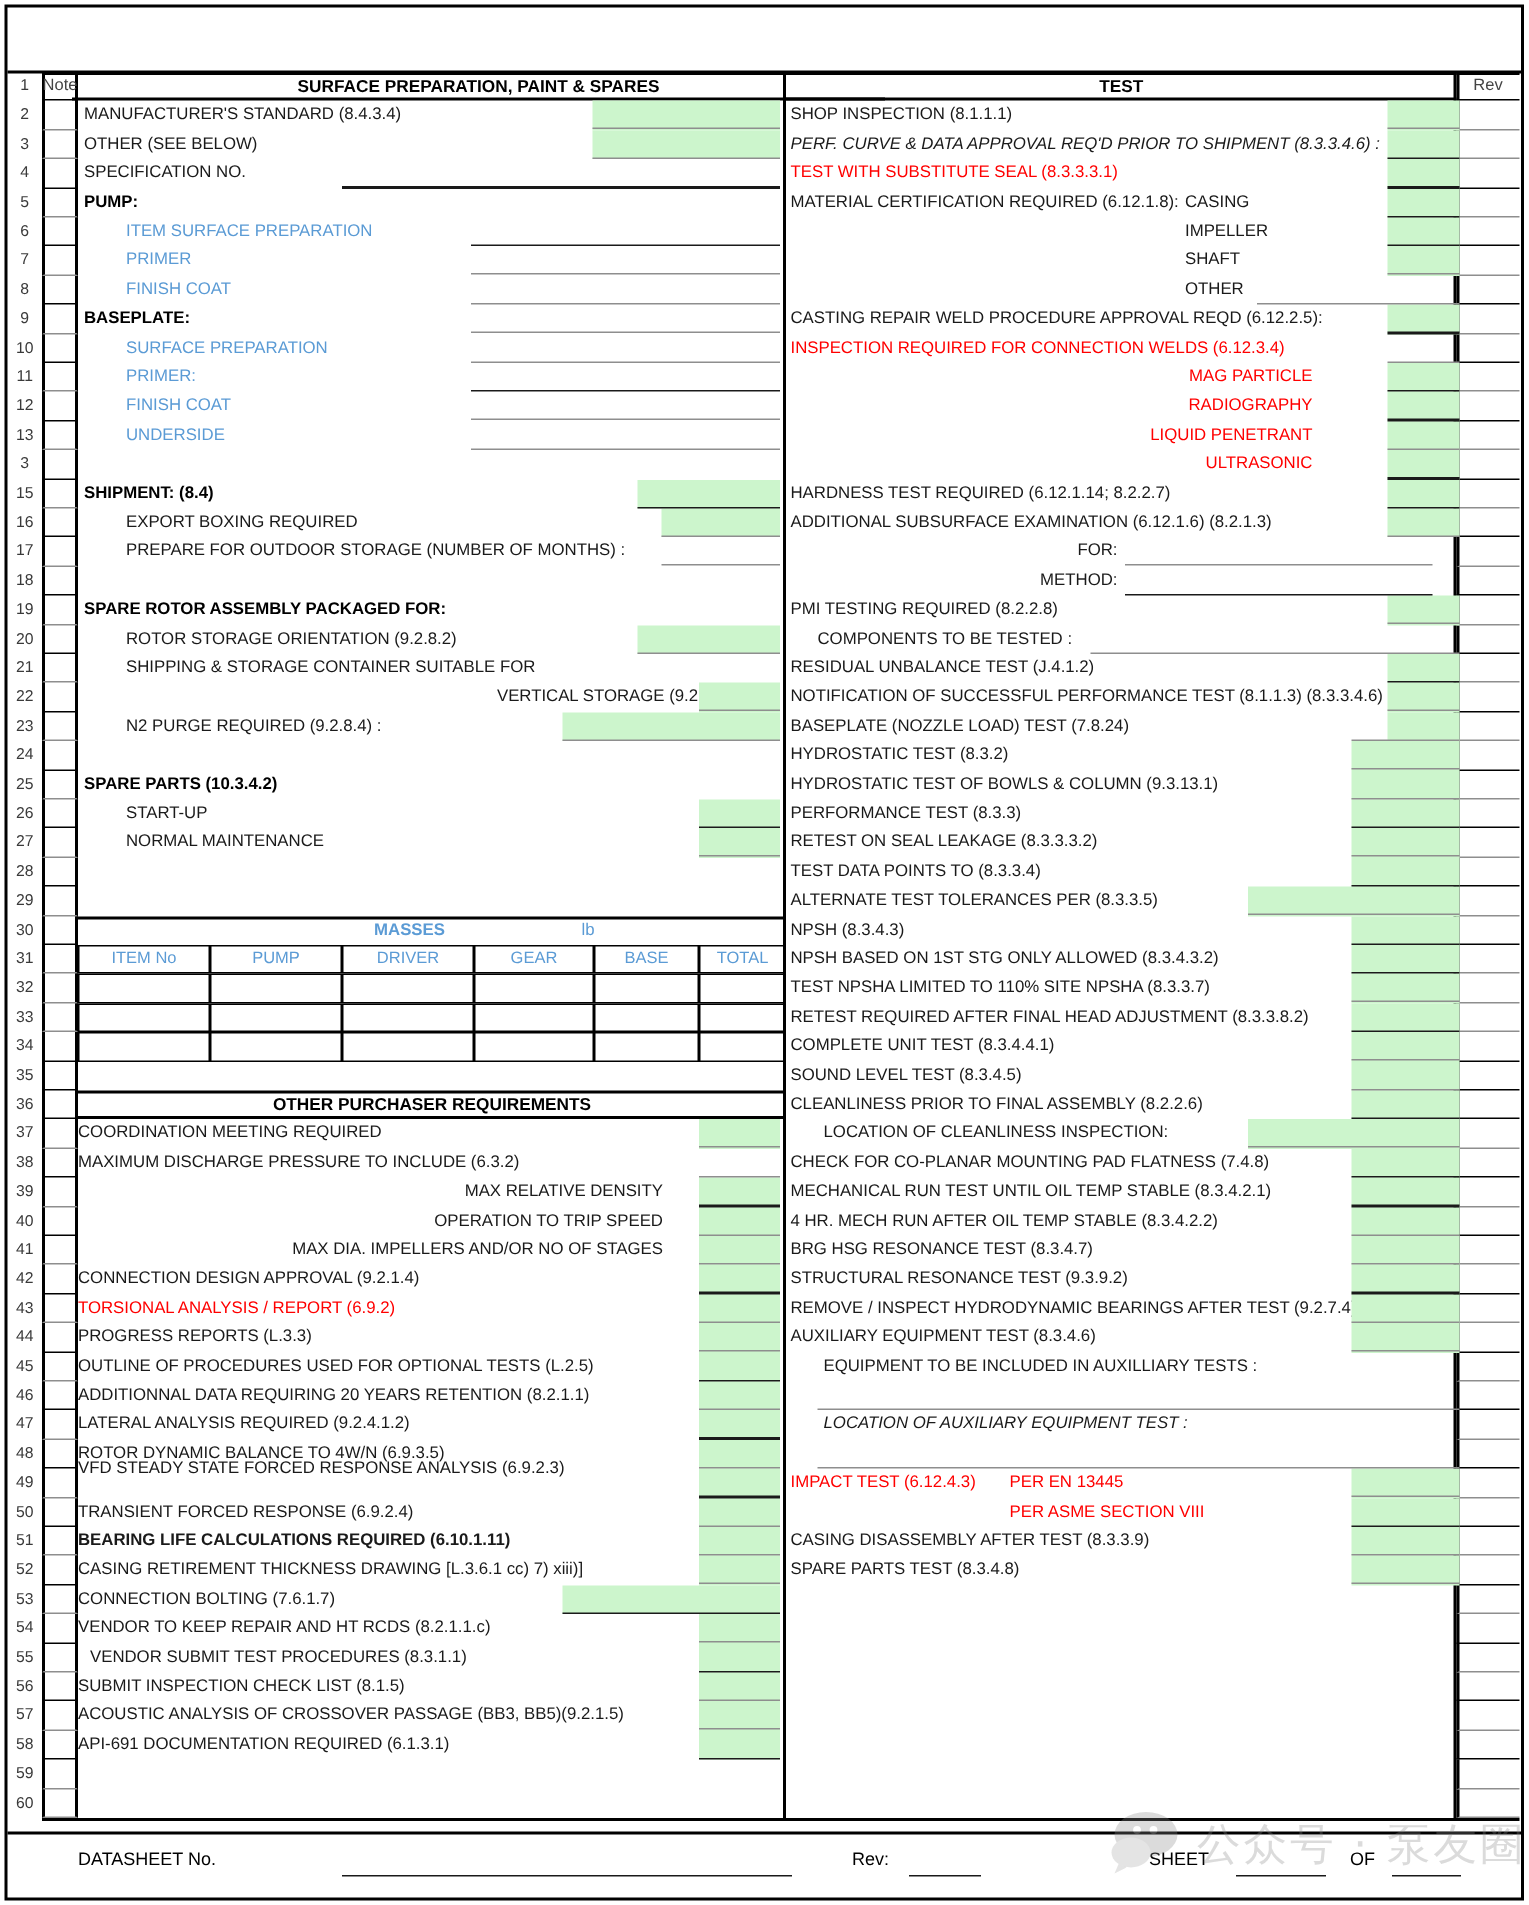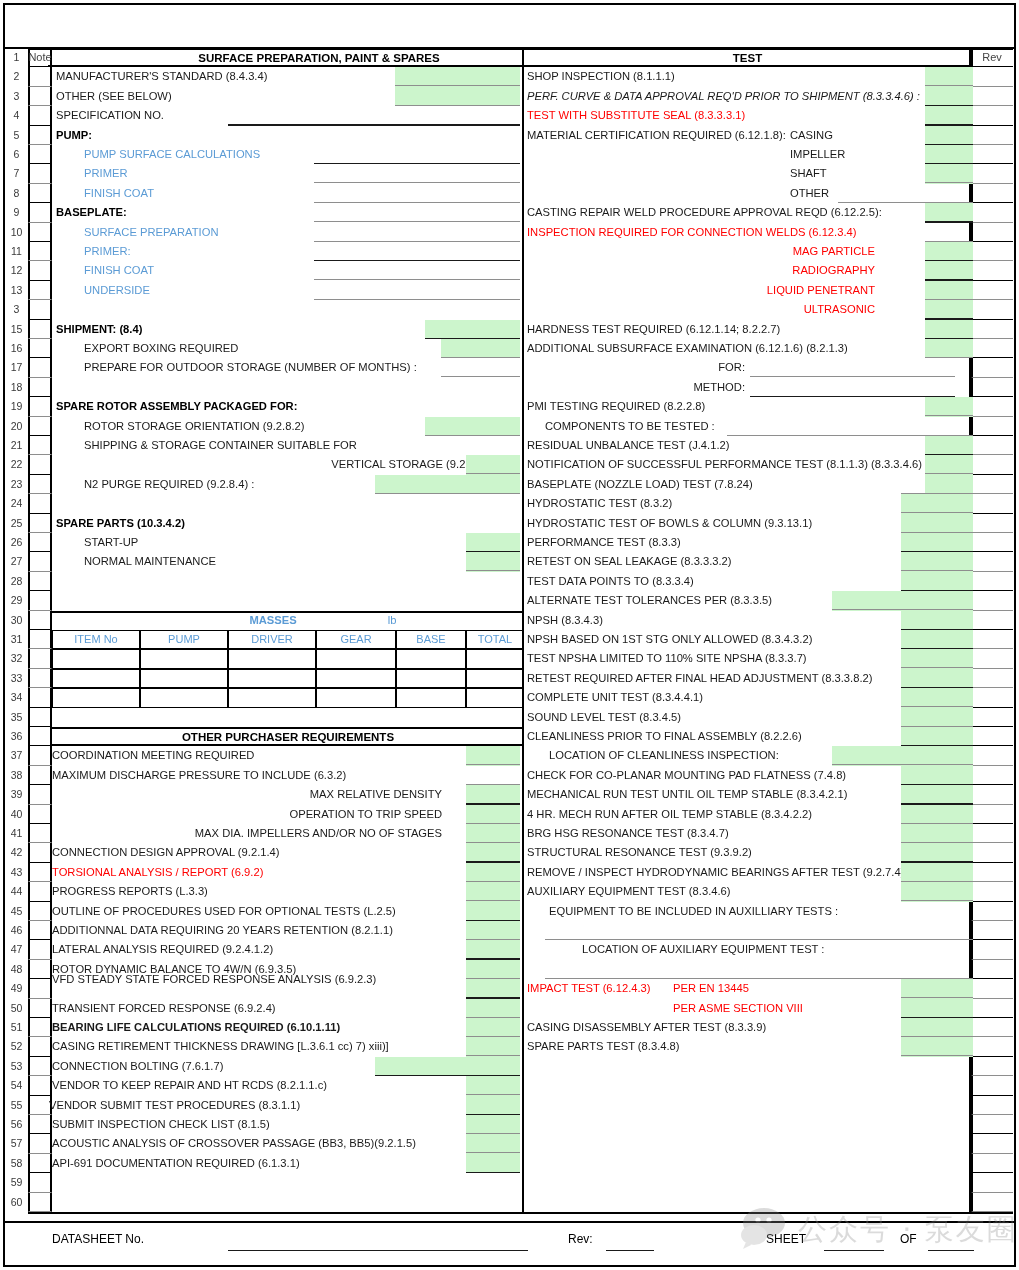--- a/index.html
+++ b/index.html
@@ -270,21 +270,21 @@
       <div class="sec-hdr" style="left:524px;top:48px;width:447px;">
         <span>TEST</span>
       </div>
       <div class="sec-hdr" style="left:52px;top:727px;width:472px;">
         <span>OTHER PURCHASER REQUIREMENTS</span>
       </div>
       <div class="cell " style="left:56px;top:67.4px;">MANUFACTURER'S STANDARD (8.4.3.4)</div>
       <div class="cell " style="left:56px;top:86.8px;">OTHER (SEE BELOW)</div>
       <div class="cell " style="left:56px;top:106.19999999999999px;">SPECIFICATION NO.</div>
       <div class="cell b" style="left:56px;top:125.6px;">PUMP:</div>
-      <div class="cell blue" style="left:84px;top:145px;">PUMP SURFACE CALCULATIONS</div>
+      <div class="cell blue" style="left:84px;top:145px;">ITEM SURFACE PREPARATION</div>
       <div class="cell blue" style="left:84px;top:164.39999999999998px;">PRIMER</div>
       <div class="cell blue" style="left:84px;top:183.79999999999998px;">FINISH COAT</div>
       <div class="cell b" style="left:56px;top:203.2px;">BASEPLATE:</div>
       <div class="cell blue" style="left:84px;top:222.6px;">SURFACE PREPARATION</div>
       <div class="cell blue" style="left:84px;top:242px;">PRIMER:</div>
       <div class="cell blue" style="left:84px;top:261.4px;">FINISH COAT</div>
       <div class="cell blue" style="left:84px;top:280.79999999999995px;">UNDERSIDE</div>
       <div class="cell b" style="left:56px;top:319.59999999999997px;">SHIPMENT: (8.4)</div>
       <div class="cell " style="left:84px;top:339px;">EXPORT BOXING REQUIRED</div>
       <div class="cell " style="left:84px;top:358.4px;">PREPARE FOR OUTDOOR STORAGE (NUMBER OF MONTHS) :</div>
@@ -303,21 +303,21 @@
       <div class="cell " style="left:52px;top:901.5999999999999px;">OUTLINE OF PROCEDURES USED FOR OPTIONAL TESTS (L.2.5)</div>
       <div class="cell " style="left:52px;top:920.9999999999999px;">ADDITIONNAL DATA REQUIRING 20 YEARS RETENTION (8.2.1.1)</div>
       <div class="cell " style="left:52px;top:940.4px;">LATERAL ANALYSIS REQUIRED (9.2.4.1.2)</div>
       <div class="cell " style="left:52px;top:959.8px;">ROTOR DYNAMIC BALANCE TO 4W/N (6.9.3.5)</div>
       <div class="cell " style="left:52px;top:970px;">VFD STEADY STATE FORCED RESPONSE ANALYSIS (6.9.2.3)</div>
       <div class="cell " style="left:52px;top:998.5999999999999px;">TRANSIENT FORCED RESPONSE (6.9.2.4)</div>
       <div class="cell " style="left:52px;top:1017.9999999999999px;font-weight:bold;">BEARING LIFE CALCULATIONS REQUIRED (6.10.1.11)</div>
       <div class="cell " style="left:52px;top:1037.4px;">CASING RETIREMENT THICKNESS DRAWING [L.3.6.1 cc) 7) xiii)]</div>
       <div class="cell " style="left:52px;top:1056.8px;">CONNECTION BOLTING (7.6.1.7)</div>
       <div class="cell " style="left:52px;top:1076.1999999999998px;">VENDOR TO KEEP REPAIR AND HT RCDS (8.2.1.1.c)</div>
-      <div class="cell " style="left:49px;top:1095.6px;">VENDOR SUBMIT TEST PROCEDURES (8.3.1.1)</div>
+      <div class="cell " style="left:60px;top:1095.6px;">VENDOR SUBMIT TEST PROCEDURES (8.3.1.1)</div>
       <div class="cell " style="left:52px;top:1115px;">SUBMIT INSPECTION CHECK LIST (8.1.5)</div>
       <div class="cell " style="left:52px;top:1134.3999999999999px;">ACOUSTIC ANALYSIS OF CROSSOVER PASSAGE (BB3, BB5)(9.2.1.5)</div>
       <div class="cell " style="left:52px;top:1153.8px;">API-691 DOCUMENTATION REQUIRED (6.1.3.1)</div>
       <div class="cell  rt" style="left:52px;top:455.4px;width:442px;">VERTICAL STORAGE (9.2.8.3) :</div>
       <div class="cell  rt" style="left:52px;top:785.1999999999999px;width:390px;">MAX RELATIVE DENSITY</div>
       <div class="cell  rt" style="left:52px;top:804.5999999999999px;width:390px;">OPERATION TO TRIP SPEED</div>
       <div class="cell  rt" style="left:52px;top:824px;width:390px;">MAX DIA. IMPELLERS AND/OR NO OF STAGES</div>
       <div class="gbox" style="left:395px;top:67.4px;width:125px;"></div>
       <div class="gbox" style="left:395px;top:86.8px;width:125px;"></div>
       <div class="gbox" style="left:425px;top:319.59999999999997px;width:95px;"></div>
@@ -460,21 +460,21 @@
       <div class="cell " style="left:527px;top:727px;">CLEANLINESS PRIOR TO FINAL ASSEMBLY (8.2.2.6)</div>
       <div class="cell " style="left:549px;top:746.4px;">LOCATION OF CLEANLINESS INSPECTION:</div>
       <div class="cell " style="left:527px;top:765.8px;">CHECK FOR CO-PLANAR  MOUNTING PAD FLATNESS (7.4.8)</div>
       <div class="cell " style="left:527px;top:785.1999999999999px;">MECHANICAL RUN TEST UNTIL OIL TEMP STABLE (8.3.4.2.1)</div>
       <div class="cell " style="left:527px;top:804.5999999999999px;">4 HR. MECH RUN AFTER  OIL TEMP STABLE (8.3.4.2.2)</div>
       <div class="cell " style="left:527px;top:824px;">BRG HSG RESONANCE TEST (8.3.4.7)</div>
       <div class="cell " style="left:527px;top:843.4px;">STRUCTURAL RESONANCE TEST (9.3.9.2)</div>
       <div class="cell " style="left:527px;top:862.8px;">REMOVE / INSPECT HYDRODYNAMIC BEARINGS AFTER TEST (9.2.7.4)</div>
       <div class="cell " style="left:527px;top:882.1999999999999px;">AUXILIARY EQUIPMENT TEST  (8.3.4.6)</div>
       <div class="cell " style="left:549px;top:901.5999999999999px;">EQUIPMENT TO BE INCLUDED IN AUXILLIARY TESTS :</div>
-      <div class="cell " style="left:582px;top:940.4px;">LOCATION OF AUXILIARY EQUIPMENT TEST :</div>
+      <div class="cell " style="left:549px;top:940.4px;font-style:italic;">LOCATION OF AUXILIARY EQUIPMENT TEST :</div>
       <div class="cell red" style="left:527px;top:979.1999999999999px;">IMPACT TEST (6.12.4.3)</div>
       <div class="cell red" style="left:673px;top:979.1999999999999px;">PER EN 13445</div>
       <div class="cell red" style="left:673px;top:998.5999999999999px;">PER ASME SECTION VIII</div>
       <div class="cell " style="left:527px;top:1017.9999999999999px;">CASING DISASSEMBLY AFTER TEST (8.3.3.9)</div>
       <div class="cell " style="left:527px;top:1037.4px;">SPARE PARTS TEST (8.3.4.8)</div>
       <div class="gbox" style="left:925px;top:67.4px;width:48px;"></div>
       <div class="gbox" style="left:925px;top:86.8px;width:48px;"></div>
       <div class="gbox" style="left:925px;top:106.19999999999999px;width:48px;"></div>
       <div class="gbox" style="left:925px;top:125.6px;width:48px;"></div>
       <div class="gbox" style="left:925px;top:145px;width:48px;"></div>

